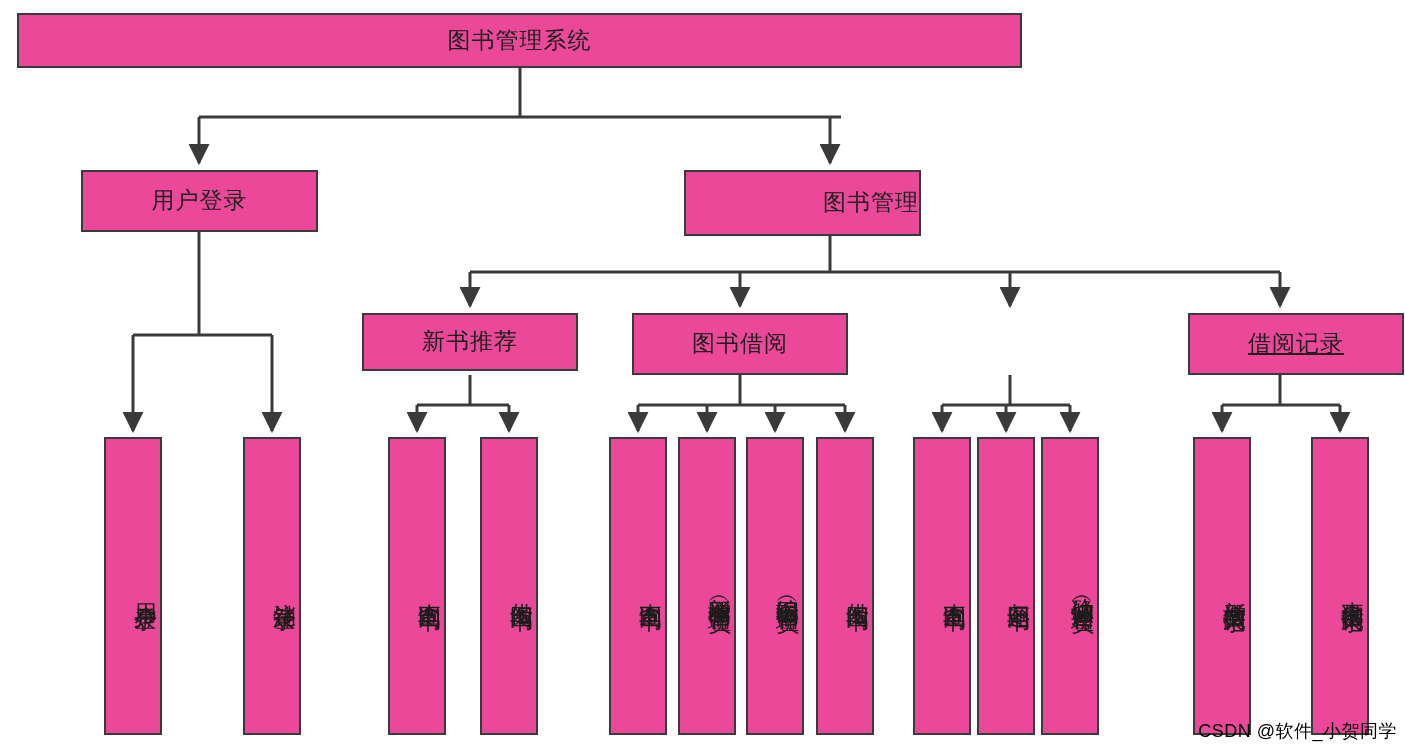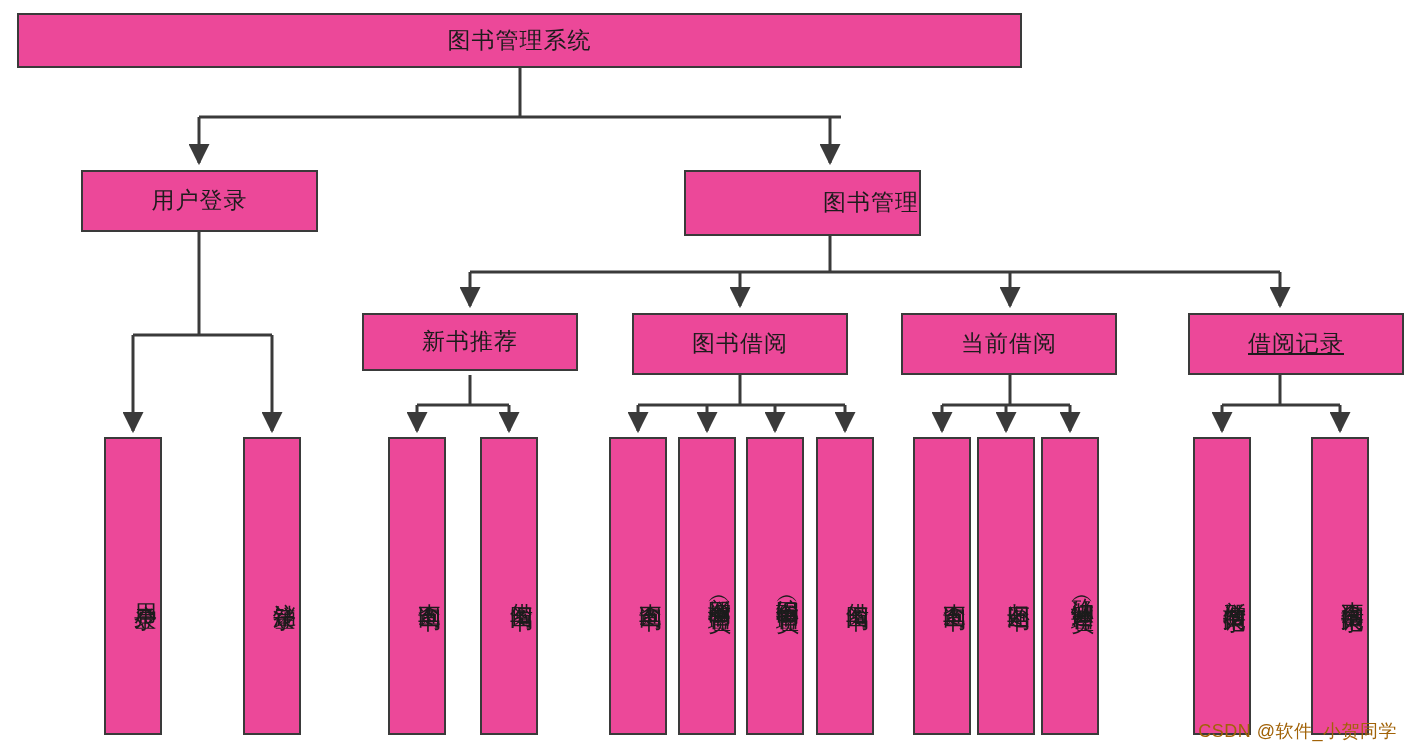--- a/index.html
+++ b/index.html
@@ -53,21 +53,21 @@
     padding-top: 6px;
     align-items: flex-start;
     justify-content: center;
     white-space: nowrap;
   }
   .watermark {
     position: absolute;
     right: 8px;
     bottom: 4px;
     font-size: 18px;
-    color: #a16207;
+    color: #000000;
     letter-spacing: 0.5px;
     white-space: nowrap;
     pointer-events: none;
   }
 </style>
 </head>
 <body>
 
 <div id="diagram-root">
 
@@ -131,23 +131,20 @@
   <div class="node node-h" style="left:684px; top:170px; width:237px; height:66px;justify-content:flex-end;">
     <span>图书管理</span>
   </div>
 
   <div class="node node-h" style="left:362px; top:313px; width:216px; height:58px;">
     <span>新书推荐</span>
   </div>
   <div class="node node-h" style="left:632px; top:313px; width:216px; height:62px;align-items:center;">
     <span>图书借阅</span>
   </div>
-  <div class="node node-h" style="left:901px; top:313px; width:216px; height:62px;">
-    <span>当前借阅</span>
-  </div>
   <div class="node node-h" style="left:1188px; top:313px; width:216px; height:62px;text-decoration:underline;">
     <span>借阅记录</span>
   </div>
 
   <div class="node node-v" style="left:104px; top:437px; width:58px; height:298px;">
     <span>用户登录</span>
   </div>
   <div class="node node-v" style="left:243px; top:437px; width:58px; height:298px;">
     <span>注销登录</span>
   </div>

